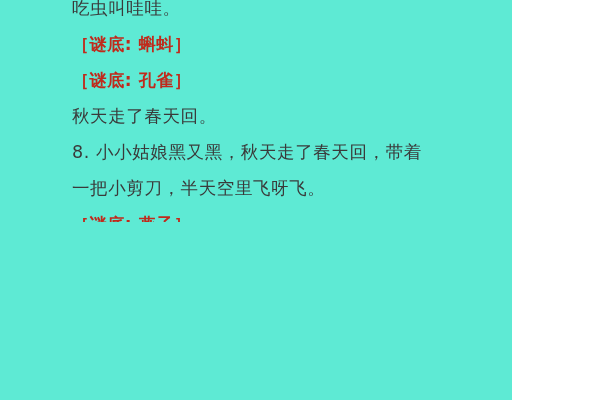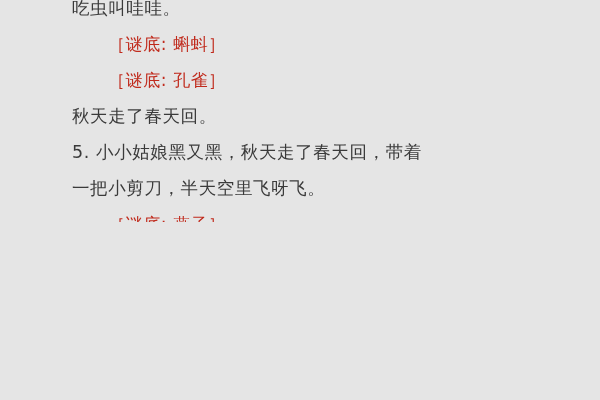--- a/index.html
+++ b/index.html
@@ -8,45 +8,44 @@
   }
   body {
     width: 600px;
     height: 400px;
     background: #ffffff;
     font-family: "DejaVu Sans", sans-serif;
     overflow: hidden;
   }
   .page {
     position: relative;
-    width: 600px;
+    width: 512px;
     height: 400px;
-    background: #e5e5e5;
+    background: #5eead4;
     box-sizing: border-box;
     padding: 0 72px 0 72px;
   }
   .content {
     position: relative;
     top: -10px;
   }
   .riddle-line {
     color: #3a3a3a;
     font-size: 17.5px;
     line-height: 36px;
     letter-spacing: 0.6px;
     white-space: nowrap;
   }
   .answer {
     color: #c02a1c;
     font-size: 17px;
     line-height: 36px;
     letter-spacing: 0.6px;
     white-space: nowrap;
-    font-weight: 400;
-    margin-left: 36px;
+    font-weight: 700;
   }
   .answer-clip {
     height: 16px;
     overflow: hidden;
   }
   .answer-clip .answer {
     display: block;
     position: relative;
     top: 0px;
   }
@@ -67,21 +66,21 @@
 
     <div class="block">
       <div class="answer">［谜底: 孔雀］</div>
     </div>
 
     <div class="block">
       <div class="riddle-line">秋天走了春天回。</div>
     </div>
 
     <div class="block">
-      <div class="riddle-line">5. 小小姑娘黑又黑，秋天走了春天回，带着</div>
+      <div class="riddle-line">8. 小小姑娘黑又黑，秋天走了春天回，带着</div>
       <div class="riddle-line">一把小剪刀，半天空里飞呀飞。</div>
       <div class="answer-clip">
         <span class="answer">［谜底: 燕子］</span>
       </div>
     </div>
 
   </div>
 </div>
 
 </body></html>

